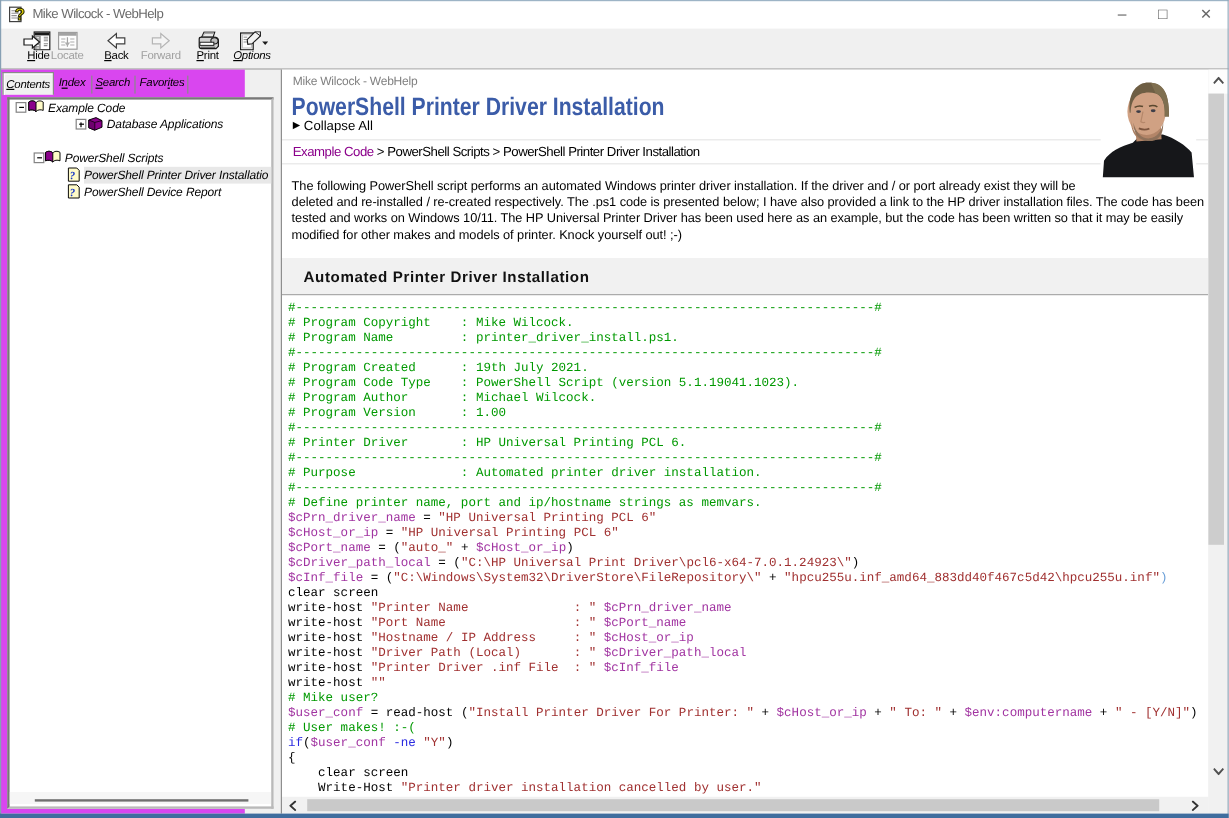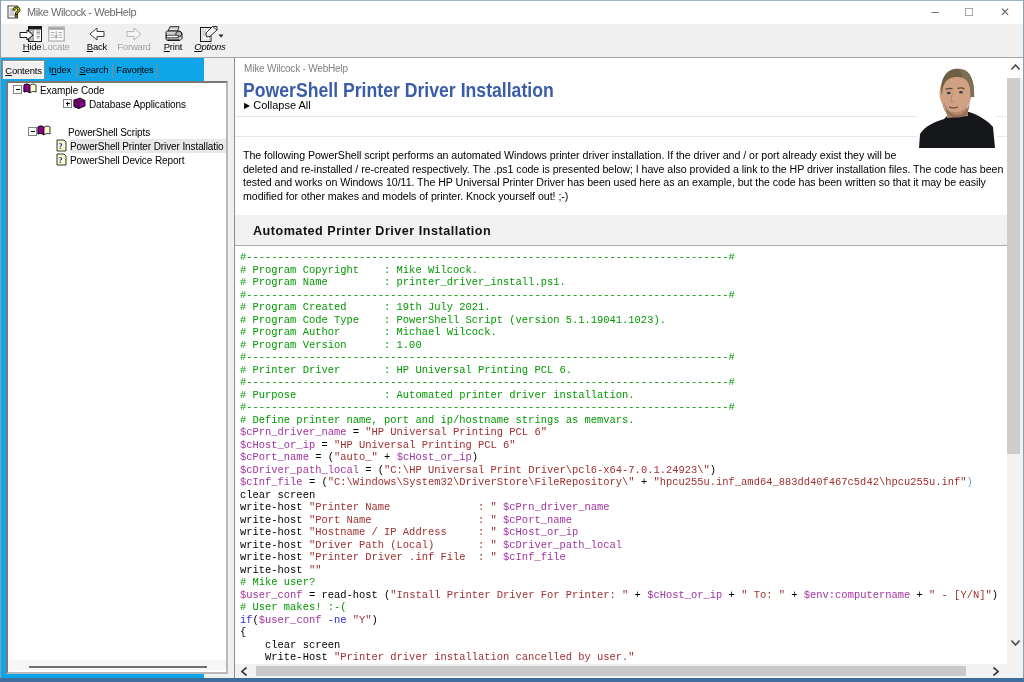--- a/index.html
+++ b/index.html
@@ -8,21 +8,21 @@
   .abs { position:absolute; }
   
   #titlebar { left:0; top:0; width:1024px; height:24px; background:#ffffff; border-top:1px solid #9db4c6; }
   #titletext { left:27px; top:6px; font-size:11px; letter-spacing:-0.45px; color:#6b6b6b; }
   .winctl { top:0; height:24px; width:34px; color:#5a5a5a; font-size:13px; text-align:center; line-height:24px; }
   #toolbar { left:0; top:24px; width:1024px; height:34px; background:#f0f0f0; border-bottom:1px solid #a6a6a6; }
   .tbtn { position:absolute; top:26px; text-align:center; font-size:9.5px; letter-spacing:-0.2px; color:#000; }
   .tbtn .lbl { margin-top:-2px; }
   .tbtn.dis { color:#9f9f9f; }
   
-  #leftpanel { left:0; top:58px; width:204px; height:620px; background:#0ea5e9; }
+  #leftpanel { left:0; top:58px; width:204px; height:620px; background:#d946ef;font-style:italic; }
   .tab { position:absolute; top:2px; height:19px; font-size:9.5px; letter-spacing:-0.2px; line-height:19px; color:#000; }
   #treebox { position:relative; left:6px; top:23px; width:222px; height:593px; background:#fff;
              border:2px solid; border-color:#787878 #b9b9b9 #b9b9b9 #787878; overflow:hidden; }
   .trow { position:absolute; height:14px; font-size:10px; letter-spacing:-0.1px; line-height:13px; white-space:nowrap; }
   .pm { position:absolute; width:9px; height:9px; border:1px solid #848484; background:#fff; }
   .pm:before { content:""; position:absolute; left:1.5px; top:3px; width:4px; height:1px; background:#000; }
   .pm.plus:after { content:""; position:absolute; left:3px; top:1.5px; width:1px; height:4px; background:#000; }
   
   #content { left:235px; top:58px; width:772px; height:620px; background:#fff; overflow:hidden; }
   #vdivider { left:234px; top:58px; width:1px; height:620px; background:#8e8e8e; }
@@ -150,21 +150,21 @@
 
 
     <div class="trow" style="left:0; top:42px; width:218px;">
       <span class="pm" style="left:20px; top:2px;"></span>
       <span class="abs" style="left:29px; top:0;">
         <svg width="14" height="13" viewBox="0 0 14 13">
             <path d="M1 2 C3 0.5 6 1 7 2.5 C8 1 11 0.5 13 2 L13 9 C11 8 8 8.5 7 10 C6 8.5 3 8 1 9 Z" fill="#fffbc8" stroke="#000" stroke-width="0.8"></path>
             <path d="M1 2 C3 0.5 6 1 7 2.5 L7 10 C6 8.5 3 8 1 9 Z" fill="#8a018a" stroke="#000" stroke-width="0.8"></path>
           </svg>
       </span>
-      <span class="abs" style="left:46px; top:0.5px;margin-left:14px;">PowerShell Scripts</span>
+      <span class="abs" style="left:46px; top:0.5px;">PowerShell Scripts</span>
     </div>
 
     <div class="trow" style="left:0; top:56px; width:218px;">
       <span class="abs" style="left:62px; top:0; width:160px; height:14px; background:#e8e8e8;"></span>
       <span class="abs" style="left:47px; top:0;">
         <svg width="13" height="13" viewBox="0 0 13 13">
             <path d="M2 1 h7 l2 2 v9 h-9 z" fill="#fffbc8" stroke="#000" stroke-width="0.8"></path>
             <text x="3.2" y="10" font-size="9" font-weight="bold" fill="#1636c6" font-family="Liberation Serif">?</text>
           </svg>
       </span>
@@ -185,20 +185,21 @@
       <div class="abs" style="left:21px; top:6px; width:178px; height:2px; background:#707070;"></div>
     </div>
   </div>
 </div>
 
 <div class="abs" id="content">
   <div class="abs" style="left:9px; top:5px; font-size:10px; letter-spacing:-0.2px; color:#808080;">Mike Wilcock - WebHelp</div>
   <div class="abs" id="h1" style="left:8px; top:20px; font-size:21px; font-weight:bold; color:#3b5ca8; white-space:nowrap; transform:scaleX(0.84); transform-origin:0 0;">PowerShell Printer Driver Installation</div>
   <div class="abs" style="left:9px; top:41px; font-size:11px; color:#000;"><span style="font-size:8px; vertical-align:1px;">▶</span> Collapse All</div>
   <div class="abs hrule" style="left:0; top:58px; width:772px;"></div>
+  <div class="abs" id="crumb" style="left:9px; top:62.5px; letter-spacing:-0.4px;"><span style="color:#8b008b;">Example Code</span> &gt; PowerShell Scripts &gt; PowerShell Printer Driver Installation</div>
   <div class="abs hrule" style="left:0; top:78px; width:772px;"></div>
   <div class="abs" id="bodytext" style="left:8px; top:91px; font-size:10.65px; letter-spacing:-0.05px; line-height:13.5px; color:#000; white-space:nowrap;">The following PowerShell script performs an automated Windows printer driver installation. If the driver and / or port already exist they will be<br>deleted and re-installed / re-created respectively. The .ps1 code is presented below; I have also provided a link to the HP driver installation files. The code has been<br>tested and works on Windows 10/11. The HP Universal Printer Driver has been used here as an example, but the code has been written so that it may be easily<br>modified for other makes and models of printer. Knock yourself out! ;-)</div>
   <div class="abs" style="left:0; top:157px; width:772px; height:31px; background:#f1f1f1; border-bottom:1px solid #ababab;">
     <div class="abs" style="left:18px; top:9px; font-size:12.6px; font-weight:bold; letter-spacing:0.5px; color:#111;">Automated Printer Driver Installation</div>
   </div>
 
   <div class="abs" style="left:682px; top:8px; width:80px; height:82px;">
     <svg width="80" height="82" viewBox="0 0 80 82">
       <rect x="0" y="0" width="80" height="82" fill="#ffffff"></rect>
       <path d="M2 82 L3 68 C8 60 17 56 27 53 L33 47 L52 46 C62 49 71 55 76 61 L78 82 Z" fill="#16171a"></path>

